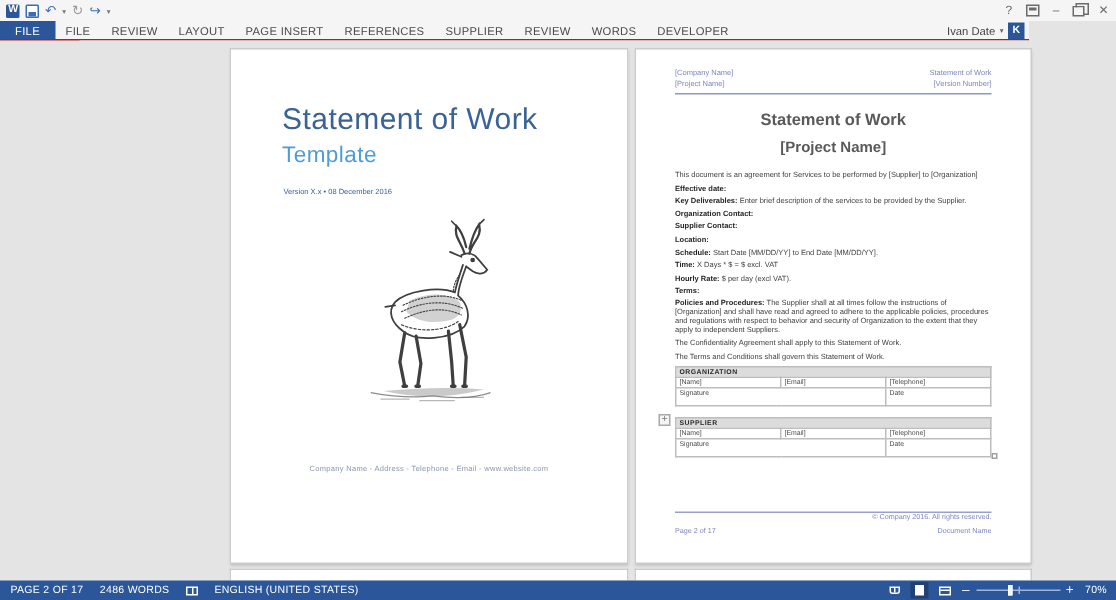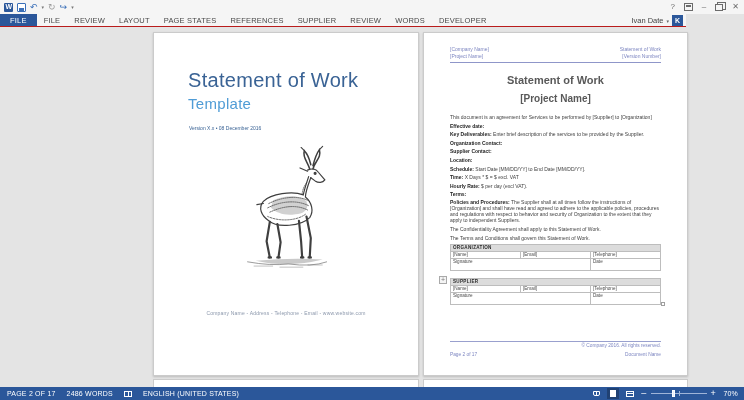--- a/index.html
+++ b/index.html
@@ -149,21 +149,21 @@
       <span class="ic-restore"></span>
       <span>✕</span>
     </div>
   </div>
 
   <div class="tabrow">
     <div class="tab active">FILE</div>
     <div class="tab">FILE</div>
     <div class="tab">REVIEW</div>
     <div class="tab">LAYOUT</div>
-    <div class="tab">PAGE STATES</div>
+    <div class="tab">PAGE INSERT</div>
     <div class="tab">REFERENCES</div>
     <div class="tab">SUPPLIER</div>
     <div class="tab">REVIEW</div>
     <div class="tab">WORDS</div>
     <div class="tab">DEVELOPER</div>
     <div class="userarea">
       <span class="username">Ivan Date</span>
       <span class="user-caret">▾</span>
       <span class="avatar">K</span>
     </div>

